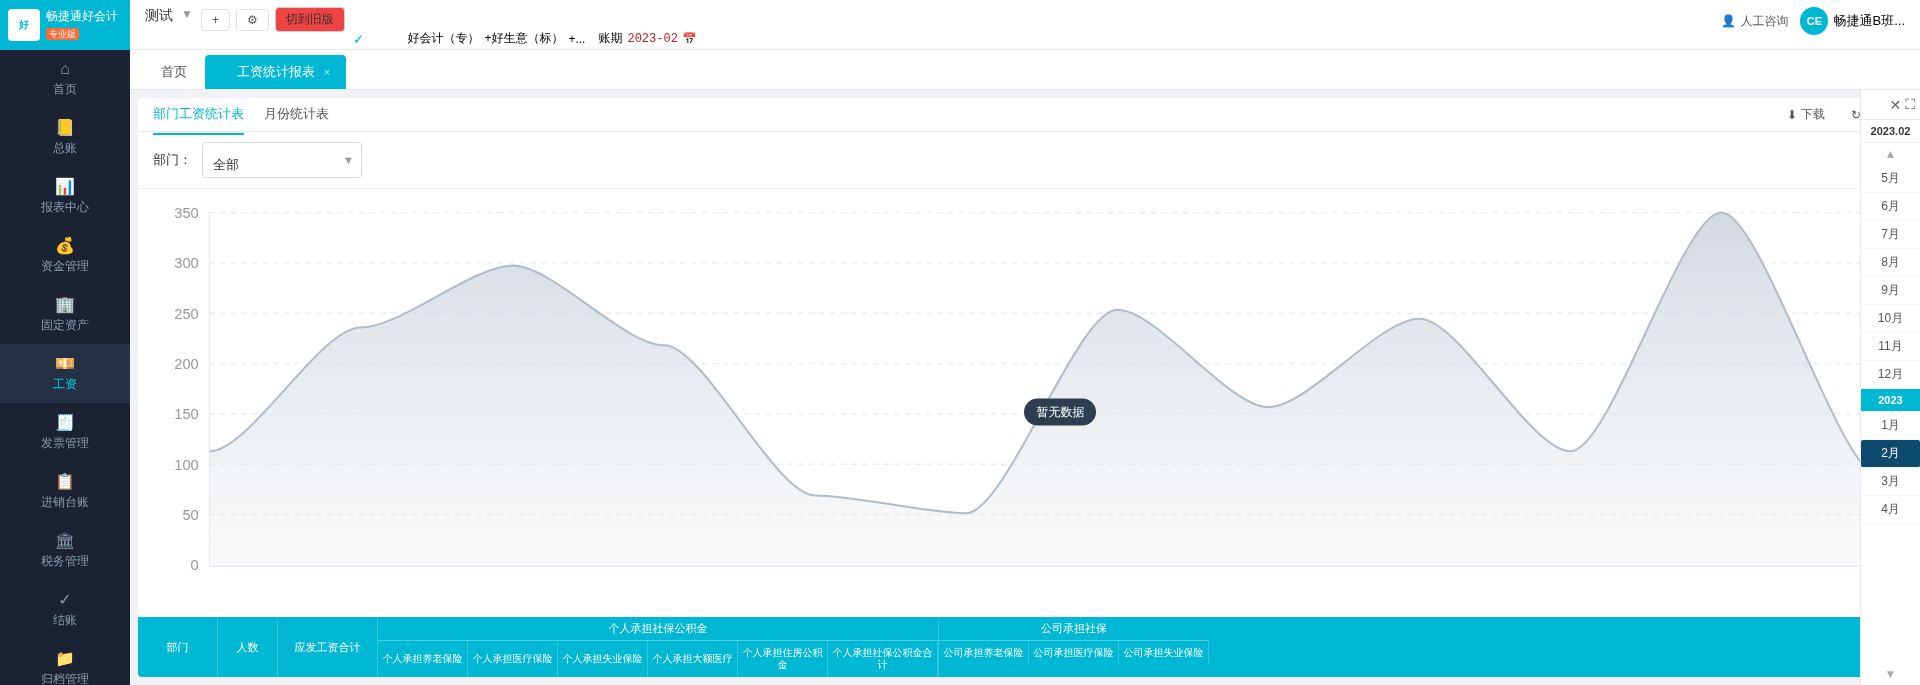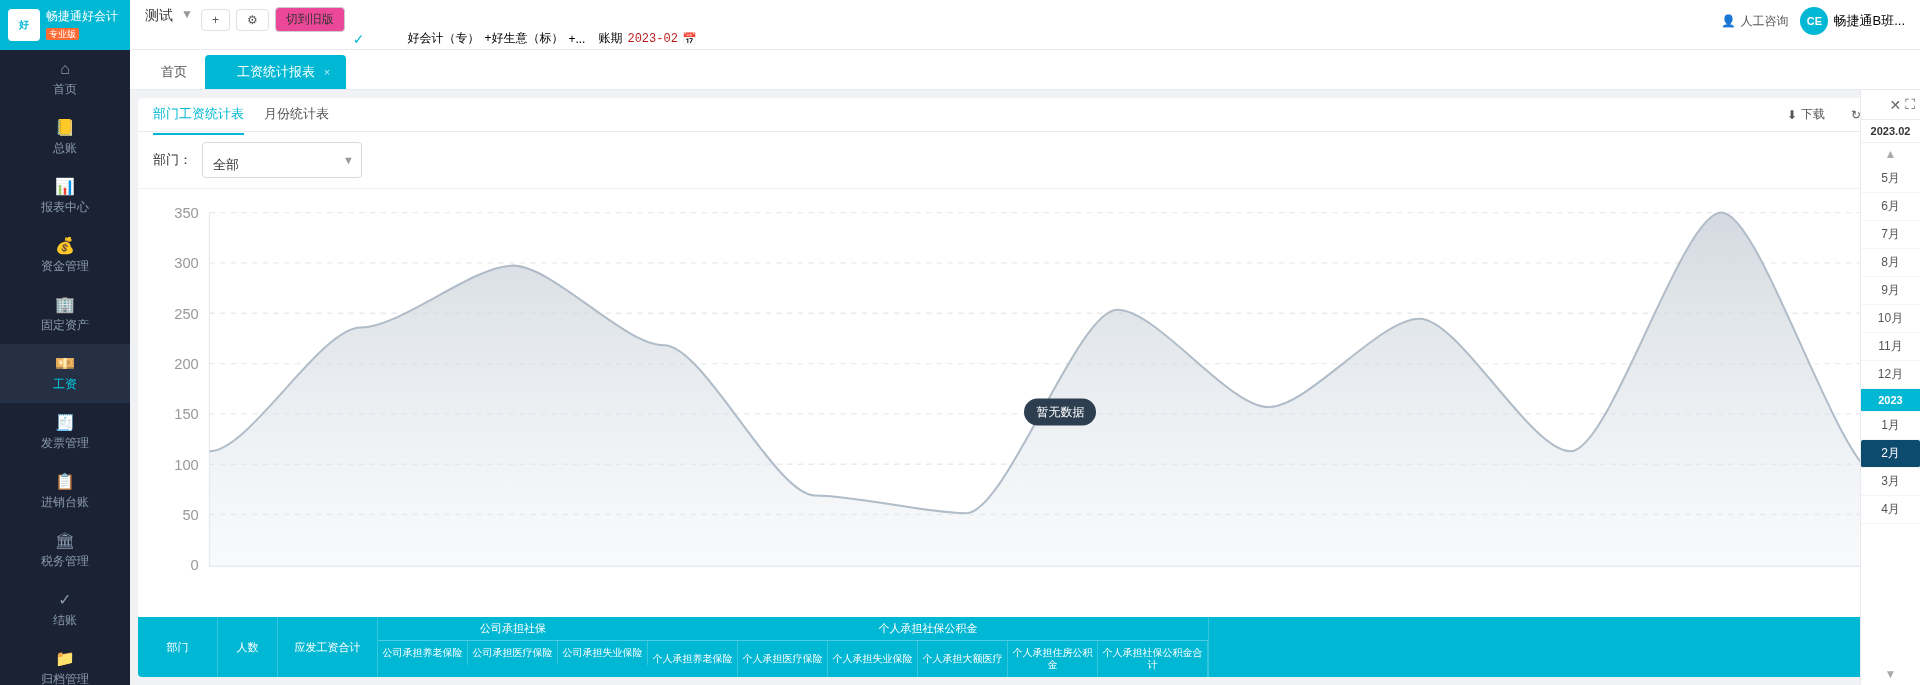--- a/index.html
+++ b/index.html
@@ -102,21 +102,21 @@
     .topbar-btn {
       border: 1px solid #e0e0e0;
       background: white;
       border-radius: 4px;
       padding: 3px 10px;
       font-size: 12px;
       cursor: pointer;
       color: #555;
     }
     .topbar-btn.primary {
-      background: #ec4899;
+      background: #ef4444;
       border: 1px solid #ccc;
       color: #333;
     }
     .topbar-status {
       display: flex;
       align-items: center;
       gap: 5px;
       font-size: 12px;
     }
     .status-badge {
@@ -591,59 +591,59 @@
           <div class="th-cell" style="width:80px; min-width:80px;">
             <span>部门</span>
           </div>
           <div class="th-cell" style="width:60px; min-width:60px;">
             <span>人数</span>
           </div>
           <div class="th-cell" style="width:100px; min-width:100px;">
             <span>应发工资合计</span>
           </div>
 
+          <div style="display:flex; flex-direction:column; border-right:1px solid rgba(255,255,255,0.2);">
+            <div class="th-group-header" style="padding:4px 8px; border-bottom:1px solid rgba(255,255,255,0.3); font-size:11px;">
+              <span>个人承担社保公积金</span>
+            </div>
+            <div style="display:flex;">
+              <div class="th-cell" style="width:90px; min-width:90px; font-size:10px; line-height:1.2;">
+                <span>个人承担养老保险</span>
+              </div>
+              <div class="th-cell" style="width:90px; min-width:90px; font-size:10px; line-height:1.2;">
+                <span>个人承担医疗保险</span>
+              </div>
+              <div class="th-cell" style="width:90px; min-width:90px; font-size:10px; line-height:1.2;">
+                <span>个人承担失业保险</span>
+              </div>
+              <div class="th-cell" style="width:90px; min-width:90px; font-size:10px; line-height:1.2;">
+                <span>个人承担大额医疗</span>
+              </div>
+              <div class="th-cell" style="width:90px; min-width:90px; font-size:10px; line-height:1.2;">
+                <span>个人承担住房公积金</span>
+              </div>
+              <div class="th-cell" style="width:110px; min-width:110px; font-size:10px; line-height:1.2;">
+                <span>个人承担社保公积金合计</span>
+              </div>
+            </div>
+          </div>
+
           <div style="display:flex; flex-direction:column;">
             <div class="th-group-header" style="padding:4px 8px; border-bottom:1px solid rgba(255,255,255,0.3); font-size:11px;">
               <span>公司承担社保</span>
             </div>
             <div style="display:flex;">
               <div class="th-cell" style="width:90px; min-width:90px; font-size:10px; line-height:1.2;">
                 <span>公司承担养老保险</span>
               </div>
               <div class="th-cell" style="width:90px; min-width:90px; font-size:10px; line-height:1.2;">
                 <span>公司承担医疗保险</span>
               </div>
               <div class="th-cell" style="width:90px; min-width:90px; font-size:10px; line-height:1.2;">
                 <span>公司承担失业保险</span>
-              </div>
-            </div>
-          </div>
-
-          <div style="display:flex; flex-direction:column; border-right:1px solid rgba(255,255,255,0.2);">
-            <div class="th-group-header" style="padding:4px 8px; border-bottom:1px solid rgba(255,255,255,0.3); font-size:11px;">
-              <span>个人承担社保公积金</span>
-            </div>
-            <div style="display:flex;">
-              <div class="th-cell" style="width:90px; min-width:90px; font-size:10px; line-height:1.2;">
-                <span>个人承担养老保险</span>
-              </div>
-              <div class="th-cell" style="width:90px; min-width:90px; font-size:10px; line-height:1.2;">
-                <span>个人承担医疗保险</span>
-              </div>
-              <div class="th-cell" style="width:90px; min-width:90px; font-size:10px; line-height:1.2;">
-                <span>个人承担失业保险</span>
-              </div>
-              <div class="th-cell" style="width:90px; min-width:90px; font-size:10px; line-height:1.2;">
-                <span>个人承担大额医疗</span>
-              </div>
-              <div class="th-cell" style="width:90px; min-width:90px; font-size:10px; line-height:1.2;">
-                <span>个人承担住房公积金</span>
-              </div>
-              <div class="th-cell" style="width:110px; min-width:110px; font-size:10px; line-height:1.2;">
-                <span>个人承担社保公积金合计</span>
               </div>
             </div>
           </div>
         </div>
 
       </div>
     </div>
 
     <div class="year-panel">
       <div class="year-panel-top">

